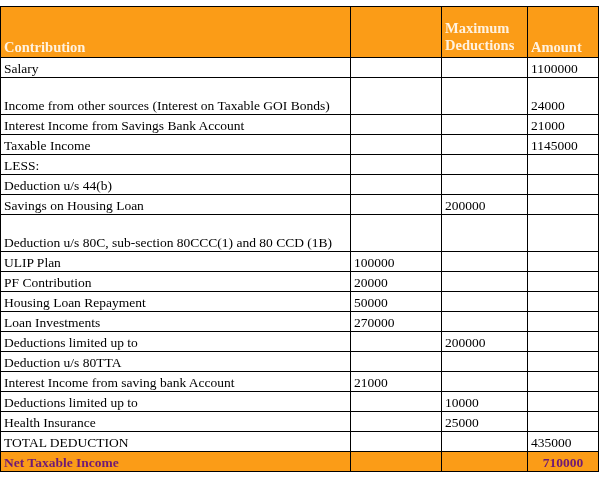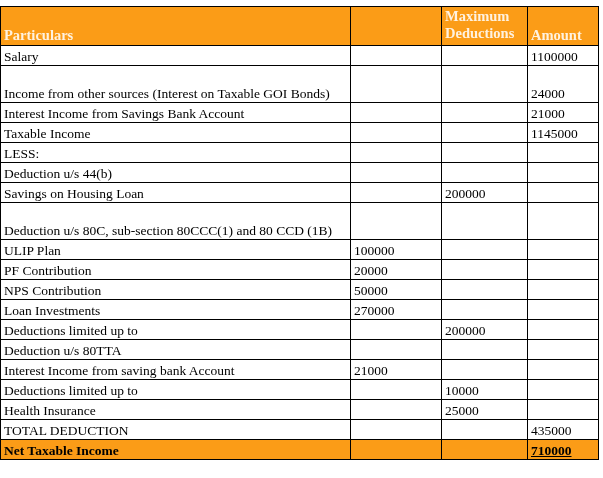--- a/index.html
+++ b/index.html
@@ -47,53 +47,53 @@
     background: #FB9C17;
     color: #FFF2E0;
     font-weight: bold;
     font-size: 14.5px;
     vertical-align: bottom;
     padding-bottom: 1px;
     height: 36px;
   }
   tr.header-row th.h-particulars { vertical-align: bottom; }
   tr.header-row th.h-blank { }
-  tr.header-row th.h-maxded  { vertical-align: top; padding-top: 1px; }
+  tr.header-row th.h-maxded  { vertical-align: top; padding-top: 13px; }
   tr.header-row th.h-amount  { vertical-align: bottom; }
 
   
   td.num { text-align: right; }
   td.b   { font-weight: bold; }
   td.right { text-align: right; }
 
   tr.r { height: 20px; }
   tr.r2 { height: 37px; }
 
   
   tr.total-row td {
     background: #FB9C17;
-    color: #000000;
+    color: #701a75;
     font-weight: bold;
   }
-  tr.total-row td.num { text-align: left; text-decoration: underline; }
+  tr.total-row td.num { text-align: center; }
 </style>
 </head>
 <body>
 
 <div id="sheet">
   <table class="tax-table">
     <colgroup>
       <col class="c-particulars">
       <col class="c-invest">
       <col class="c-maxded">
       <col class="c-amount">
     </colgroup>
     <thead>
       <tr class="header-row">
-        <th class="h-particulars">Particulars</th>
+        <th class="h-particulars">Contribution</th>
         <th class="h-blank"></th>
         <th class="h-maxded">Maximum Deductions</th>
         <th class="h-amount">Amount</th>
       </tr>
     </thead>
     <tbody id="tbody">
         <tr class="r">
           <td>Salary</td>
           <td class="num"></td>
           <td class="num"></td>
@@ -147,21 +147,21 @@
           <td class="num"></td>
           <td class="num"></td>
         </tr>
         <tr class="r">
           <td>PF Contribution</td>
           <td class="num">20000</td>
           <td class="num"></td>
           <td class="num"></td>
         </tr>
         <tr class="r">
-          <td>NPS Contribution</td>
+          <td>Housing Loan Repayment</td>
           <td class="num">50000</td>
           <td class="num"></td>
           <td class="num"></td>
         </tr>
         <tr class="r">
           <td class="b right">Loan Investments</td>
           <td class="num b">270000</td>
           <td class="num"></td>
           <td class="num"></td>
         </tr>

